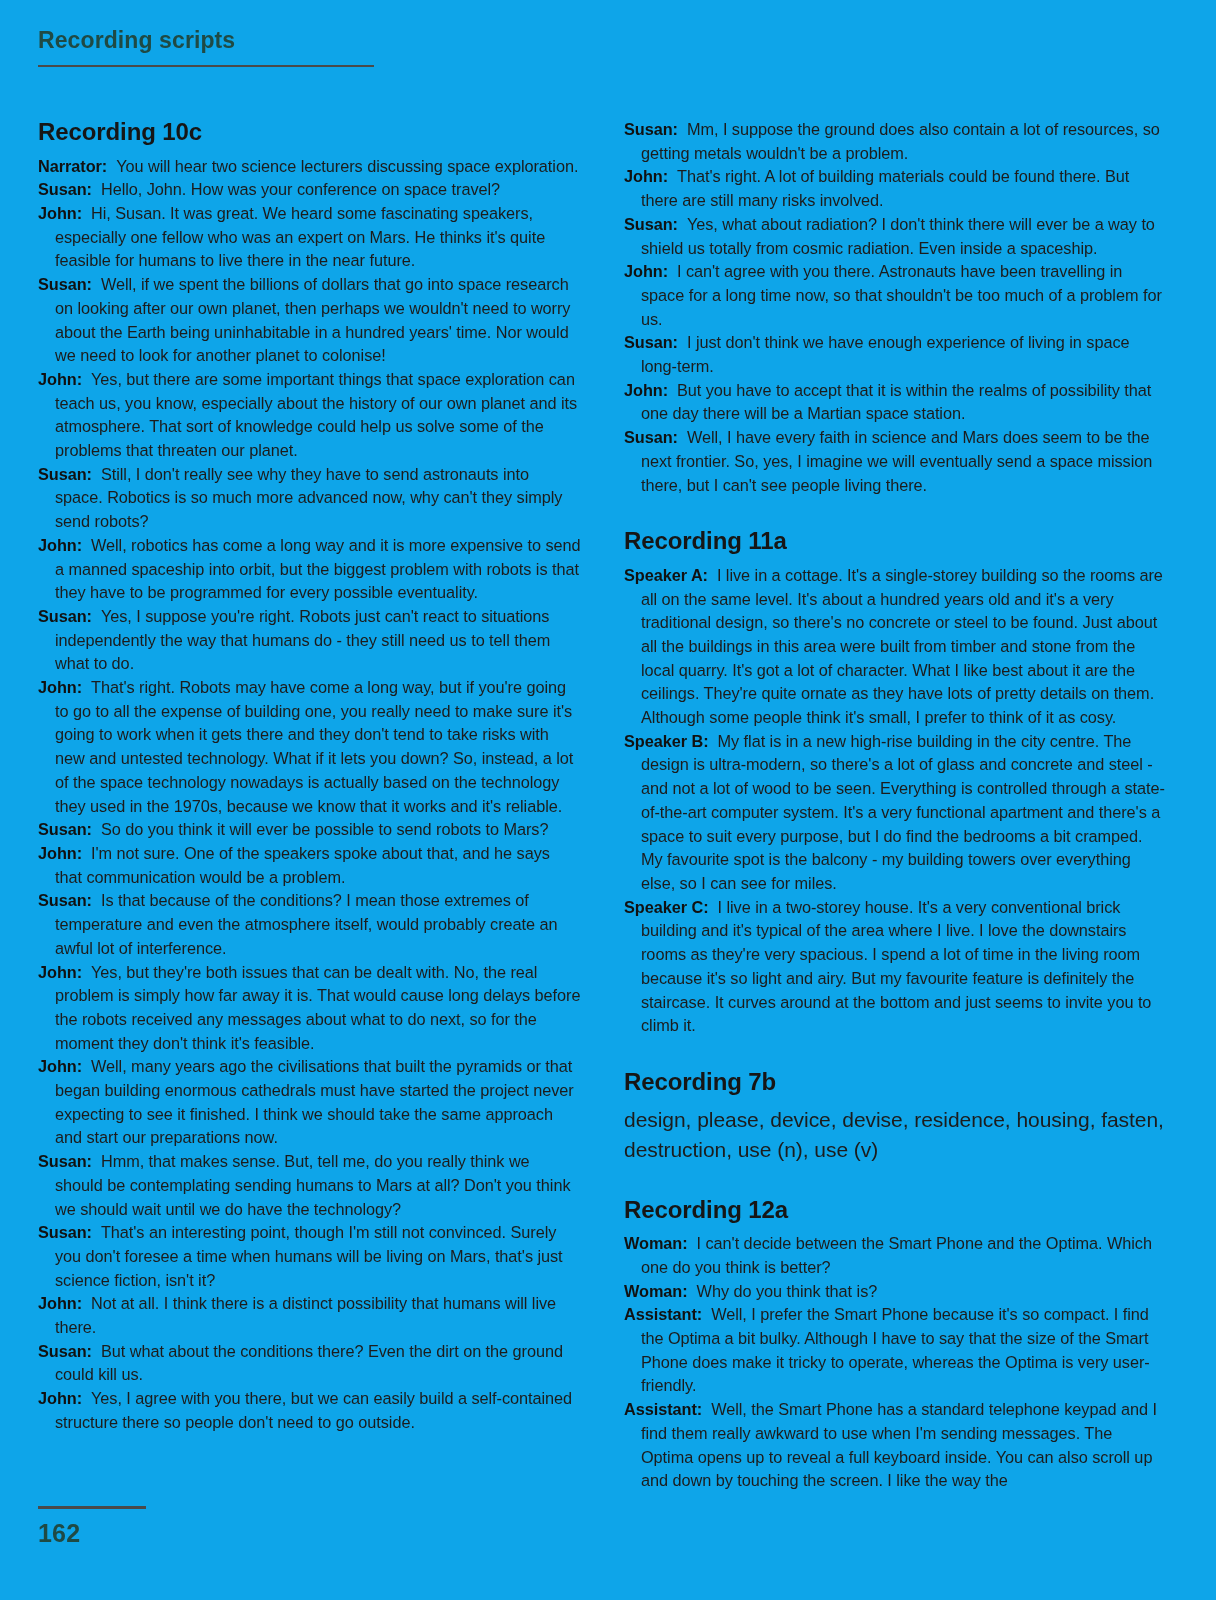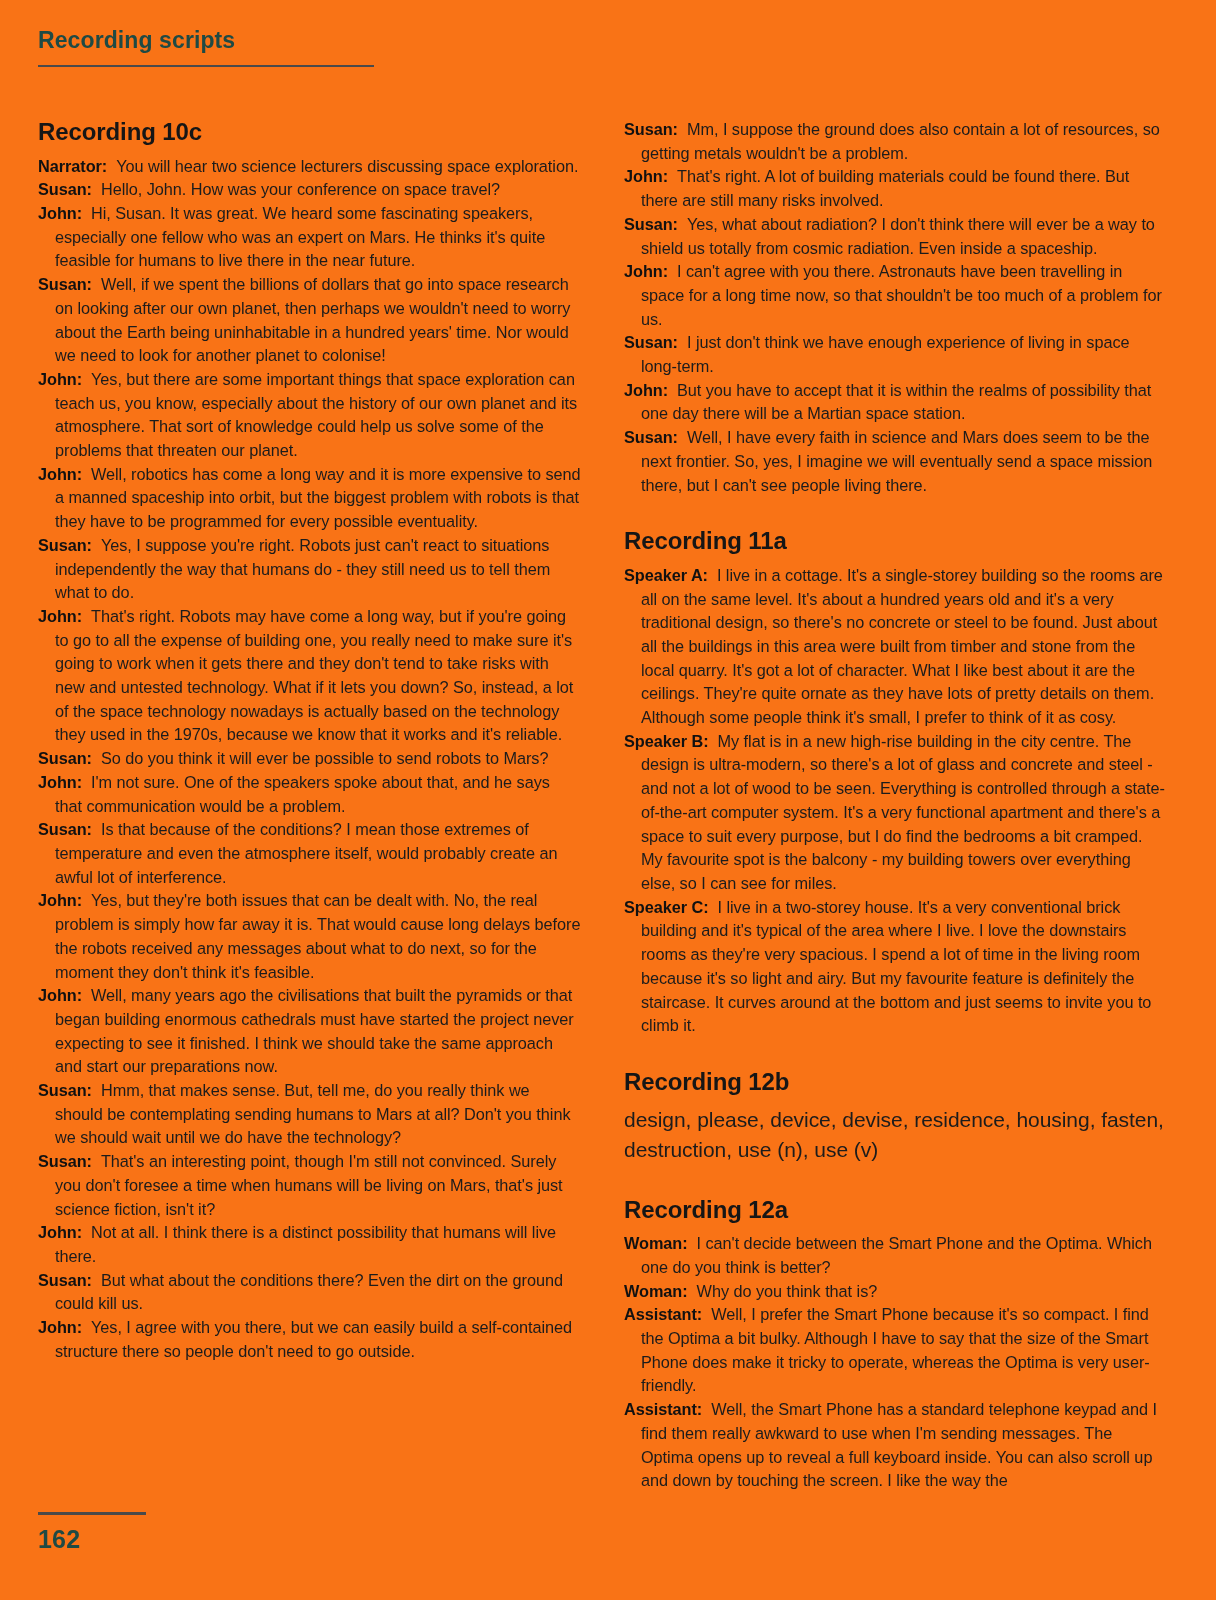--- a/index.html
+++ b/index.html
@@ -9,21 +9,21 @@
   }
   body {
     font-family: "Liberation Sans", sans-serif;
     color: #1a1a1a;
   }
   .page {
     position: relative;
     width: 1216px;
     height: 1600px;
     box-sizing: border-box;
-    background: #f97316;
+    background: #0ea5e9;
     overflow: hidden;
   }
 
   
   .running-head {
     position: absolute;
     left: 38px;
     top: 28px;
     width: 400px;
   }
@@ -86,21 +86,21 @@
     line-height: 1.455;
     color: #1c1c1c;
     margin: 0;
     letter-spacing: -0.05px;
   }
 
   
   .folio {
     position: absolute;
     left: 38px;
-    bottom: 48px;
+    bottom: 54px;
     width: 220px;
   }
   .folio-rule {
     width: 108px;
     height: 3px;
     background: #4a4a4a;
     margin-bottom: 12px;
   }
   .folio-number {
     font-size: 25px;
@@ -123,20 +123,21 @@
   <div class="columns">
 
     <div class="col">
       <h2 class="rec-heading">Recording 10c</h2>
       <div id="left-turns">
           <p class="turn"><span class="speaker">Narrator:</span><span>&nbsp;&nbsp;You will hear two science lecturers discussing space exploration.</span></p>
           <p class="turn"><span class="speaker">Susan:</span><span>&nbsp;&nbsp;Hello, John. How was your conference on space travel?</span></p>
           <p class="turn"><span class="speaker">John:</span><span>&nbsp;&nbsp;Hi, Susan. It was great. We heard some fascinating speakers, especially one fellow who was an expert on Mars. He thinks it's quite feasible for humans to live there in the near future.</span></p>
           <p class="turn"><span class="speaker">Susan:</span><span>&nbsp;&nbsp;Well, if we spent the billions of dollars that go into space research on looking after our own planet, then perhaps we wouldn't need to worry about the Earth being uninhabitable in a hundred years' time. Nor would we need to look for another planet to colonise!</span></p>
           <p class="turn"><span class="speaker">John:</span><span>&nbsp;&nbsp;Yes, but there are some important things that space exploration can teach us, you know, especially about the history of our own planet and its atmosphere. That sort of knowledge could help us solve some of the problems that threaten our planet.</span></p>
+          <p class="turn"><span class="speaker">Susan:</span><span>&nbsp;&nbsp;Still, I don't really see why they have to send astronauts into space. Robotics is so much more advanced now, why can't they simply send robots?</span></p>
           <p class="turn"><span class="speaker">John:</span><span>&nbsp;&nbsp;Well, robotics has come a long way and it is more expensive to send a manned spaceship into orbit, but the biggest problem with robots is that they have to be programmed for every possible eventuality.</span></p>
           <p class="turn"><span class="speaker">Susan:</span><span>&nbsp;&nbsp;Yes, I suppose you're right. Robots just can't react to situations independently the way that humans do - they still need us to tell them what to do.</span></p>
           <p class="turn"><span class="speaker">John:</span><span>&nbsp;&nbsp;That's right. Robots may have come a long way, but if you're going to go to all the expense of building one, you really need to make sure it's going to work when it gets there and they don't tend to take risks with new and untested technology. What if it lets you down? So, instead, a lot of the space technology nowadays is actually based on the technology they used in the 1970s, because we know that it works and it's reliable.</span></p>
           <p class="turn"><span class="speaker">Susan:</span><span>&nbsp;&nbsp;So do you think it will ever be possible to send robots to Mars?</span></p>
           <p class="turn"><span class="speaker">John:</span><span>&nbsp;&nbsp;I'm not sure. One of the speakers spoke about that, and he says that communication would be a problem.</span></p>
           <p class="turn"><span class="speaker">Susan:</span><span>&nbsp;&nbsp;Is that because of the conditions? I mean those extremes of temperature and even the atmosphere itself, would probably create an awful lot of interference.</span></p>
           <p class="turn"><span class="speaker">John:</span><span>&nbsp;&nbsp;Yes, but they're both issues that can be dealt with. No, the real problem is simply how far away it is. That would cause long delays before the robots received any messages about what to do next, so for the moment they don't think it's feasible.</span></p>
           <p class="turn"><span class="speaker">John:</span><span>&nbsp;&nbsp;Well, many years ago the civilisations that built the pyramids or that began building enormous cathedrals must have started the project never expecting to see it finished. I think we should take the same approach and start our preparations now.</span></p>
           <p class="turn"><span class="speaker">Susan:</span><span>&nbsp;&nbsp;Hmm, that makes sense. But, tell me, do you really think we should be contemplating sending humans to Mars at all? Don't you think we should wait until we do have the technology?</span></p>
           <p class="turn"><span class="speaker">Susan:</span><span>&nbsp;&nbsp;That's an interesting point, though I'm still not convinced. Surely you don't foresee a time when humans will be living on Mars, that's just science fiction, isn't it?</span></p>
@@ -157,21 +158,21 @@
           <p class="turn"><span class="speaker">Susan:</span><span>&nbsp;&nbsp;Well, I have every faith in science and Mars does seem to be the next frontier. So, yes, I imagine we will eventually send a space mission there, but I can't see people living there.</span></p>
         </div>
 
       <h2 class="rec-heading spaced">Recording 11a</h2>
       <div id="right-11a">
           <p class="turn"><span class="speaker">Speaker A:</span><span>&nbsp;&nbsp;I live in a cottage. It's a single-storey building so the rooms are all on the same level. It's about a hundred years old and it's a very traditional design, so there's no concrete or steel to be found. Just about all the buildings in this area were built from timber and stone from the local quarry. It's got a lot of character. What I like best about it are the ceilings. They're quite ornate as they have lots of pretty details on them. Although some people think it's small, I prefer to think of it as cosy.</span></p>
           <p class="turn"><span class="speaker">Speaker B:</span><span>&nbsp;&nbsp;My flat is in a new high-rise building in the city centre. The design is ultra-modern, so there's a lot of glass and concrete and steel - and not a lot of wood to be seen. Everything is controlled through a state-of-the-art computer system. It's a very functional apartment and there's a space to suit every purpose, but I do find the bedrooms a bit cramped. My favourite spot is the balcony - my building towers over everything else, so I can see for miles.</span></p>
           <p class="turn"><span class="speaker">Speaker C:</span><span>&nbsp;&nbsp;I live in a two-storey house. It's a very conventional brick building and it's typical of the area where I live. I love the downstairs rooms as they're very spacious. I spend a lot of time in the living room because it's so light and airy. But my favourite feature is definitely the staircase. It curves around at the bottom and just seems to invite you to climb it.</span></p>
         </div>
 
-      <h2 class="rec-heading spaced">Recording 12b</h2>
+      <h2 class="rec-heading spaced">Recording 7b</h2>
       <p class="plain-para">design, please, device, devise, residence, housing, fasten, destruction, use (n), use (v)</p>
 
       <h2 class="rec-heading spaced">Recording 12a</h2>
       <div id="right-12a">
           <p class="turn"><span class="speaker">Woman:</span><span>&nbsp;&nbsp;I can't decide between the Smart Phone and the Optima. Which one do you think is better?</span></p>
           <p class="turn"><span class="speaker">Woman:</span><span>&nbsp;&nbsp;Why do you think that is?</span></p>
           <p class="turn"><span class="speaker">Assistant:</span><span>&nbsp;&nbsp;Well, I prefer the Smart Phone because it's so compact. I find the Optima a bit bulky. Although I have to say that the size of the Smart Phone does make it tricky to operate, whereas the Optima is very user-friendly.</span></p>
           <p class="turn"><span class="speaker">Assistant:</span><span>&nbsp;&nbsp;Well, the Smart Phone has a standard telephone keypad and I find them really awkward to use when I'm sending messages. The Optima opens up to reveal a full keyboard inside. You can also scroll up and down by touching the screen. I like the way the</span></p>
         </div>
     </div>

